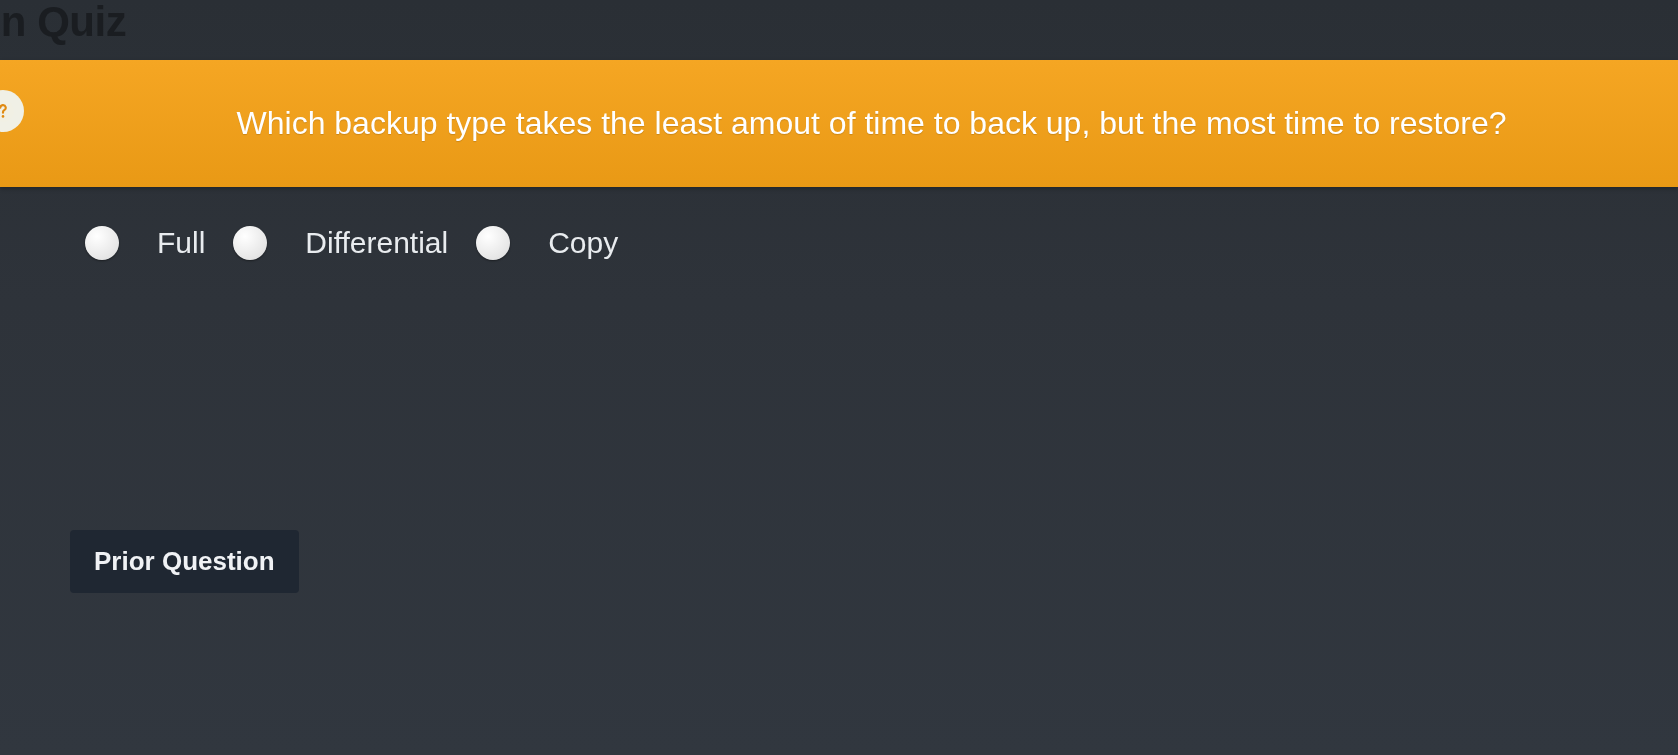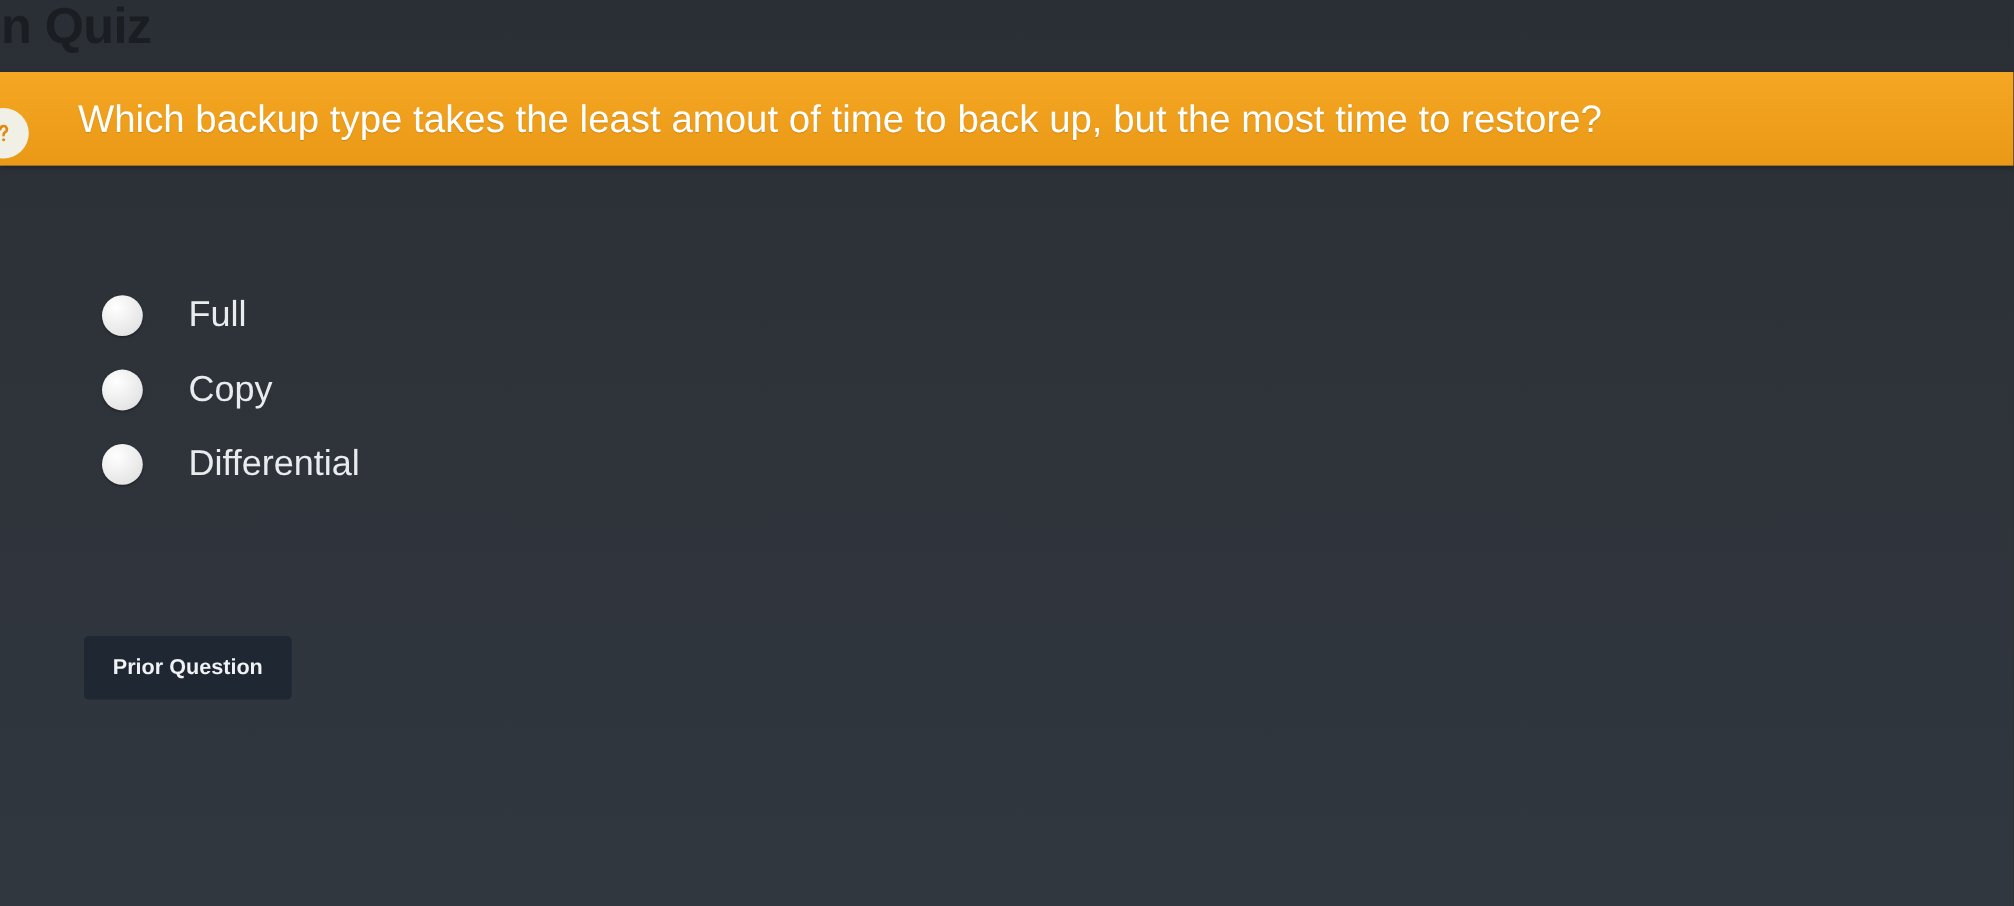--- a/index.html
+++ b/index.html
@@ -23,26 +23,27 @@
     font-size: 42px;
     font-weight: 600;
     color: #1a1d21;
     letter-spacing: -0.5px;
   }
   .question-banner {
     position: absolute;
     top: 60px;
     left: 0;
     right: 0;
-    height: 78px;
+    height: 127px;
     background: linear-gradient(180deg, #f5a623 0%, #e99915 100%);
     display: flex;
     align-items: center;
     padding-left: 65px;
     box-shadow: 0 2px 4px rgba(0,0,0,0.25);
+    justify-content: center;
   }
   .question-icon {
     width: 42px;
     height: 42px;
     border-radius: 50%;
     background: #f0f0e6;
     position: absolute;
     left: -18px;
     top: 30px;
     display: flex;
@@ -51,25 +52,26 @@
   }
   .question-icon svg { width: 26px; height: 26px; }
   .question-text {
     color: #ffffff;
     font-size: 32px;
     font-weight: 500;
     text-shadow: 0 1px 1px rgba(0,0,0,0.15);
   }
   .options {
     position: absolute;
-    top: 246px;
+    top: 226px;
     left: 85px;
     display: flex;
-    flex-direction: column;
+    flex-direction: row;
     gap: 28px;
+    align-items: flex-end;
   }
   .option {
     display: flex;
     align-items: center;
     gap: 38px;
     cursor: pointer;
   }
   .radio {
     width: 34px;
     height: 34px;
@@ -86,21 +88,21 @@
   .nav-buttons {
     position: absolute;
     top: 530px;
     left: 70px;
     display: flex;
     gap: 40px;
     align-items: stretch;
   }
   .btn {
     padding: 16px 24px;
-    font-size: 18px;
+    font-size: 26px;
     font-weight: 600;
     border-radius: 4px;
     cursor: pointer;
     border: none;
     color: #f0f2f5;
   }
   .btn-secondary {
     background: #1f2732;
   }
   .btn-primary {
@@ -129,26 +131,26 @@
   <div class="options">
 
     <div class="option">
       <span class="radio"></span>
       <span class="option-label">Full</span>
     </div>
 
 
     <div class="option">
       <span class="radio"></span>
-      <span class="option-label">Copy</span>
+      <span class="option-label">Differential</span>
     </div>
 
     <div class="option">
       <span class="radio"></span>
-      <span class="option-label">Differential</span>
+      <span class="option-label">Copy</span>
     </div>
 
   </div>
 
   <div class="nav-buttons">
     <button class="btn btn-secondary">Prior Question</button>
   </div>
 
 </div>
 

